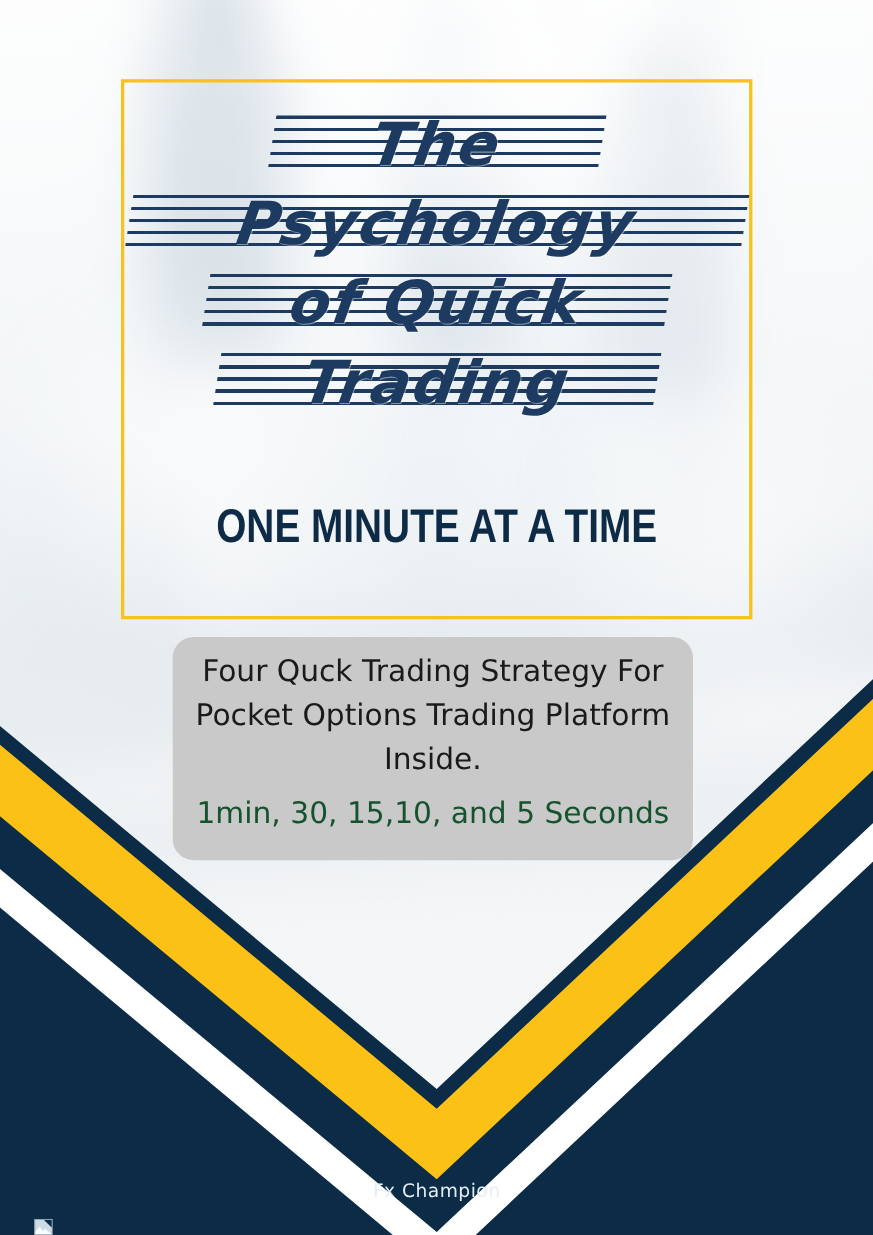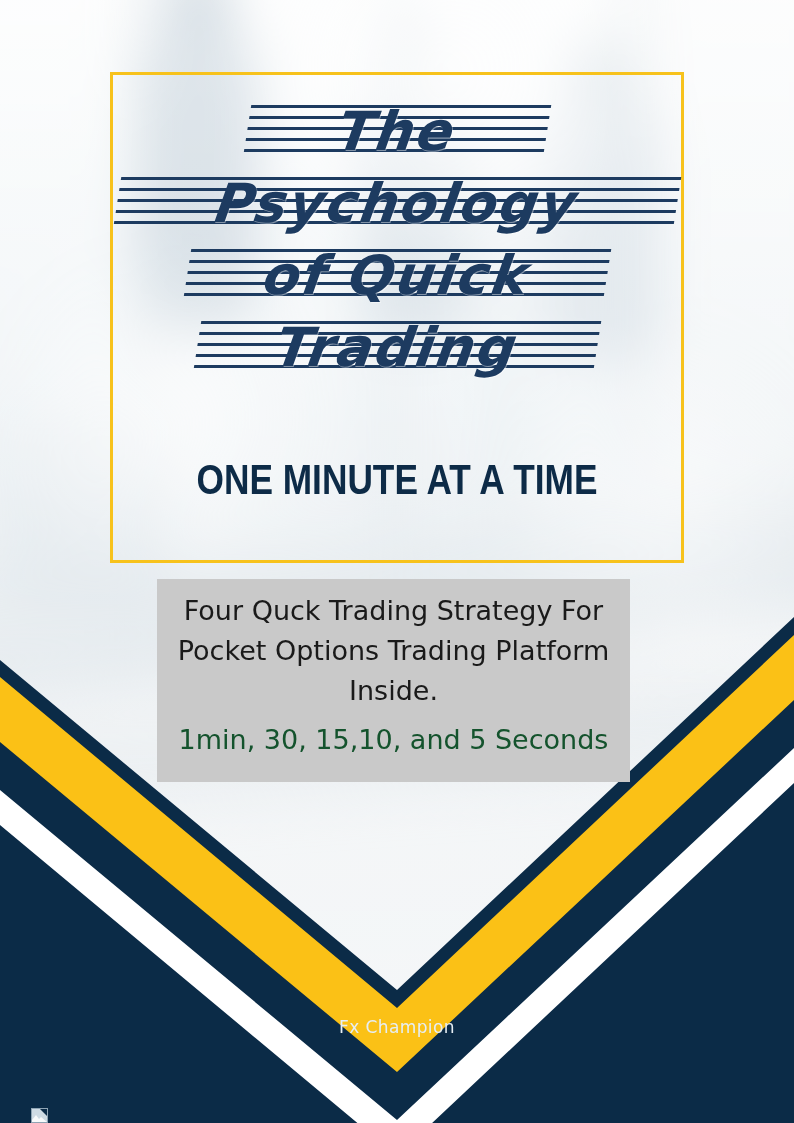--- a/index.html
+++ b/index.html
@@ -157,20 +157,21 @@
     position: absolute;
     left: 157px;
     top: 579px;
     width: 473px;
     height: 203px;
     background: #c9c9c9;
     box-sizing: border-box;
     padding: 12px 8px 10px 8px;
     text-align: center;
     z-index: 6;
+    border-radius: 19px;
   }
   .desc-main {
     color: #1a1a1a;
     font-family: "DejaVu Sans", sans-serif;
     font-size: 27px;
     line-height: 1.48;
     margin: 0;
   }
   .desc-sub {
     color: #14532d;
@@ -188,21 +189,21 @@
     width: 794px;
     height: 563px;
     z-index: 2;
   }
   .chevrons svg { display: block; }
 
   
   .footer-text {
     position: absolute;
     left: 0;
-    top: 1017px;
+    top: 1073px;
     width: 794px;
     text-align: center;
     color: #e6eef4;
     font-family: "DejaVu Sans", sans-serif;
     font-weight: normal;
     font-size: 17px;
     letter-spacing: .4px;
     z-index: 8;
   }
   .broken-img {

